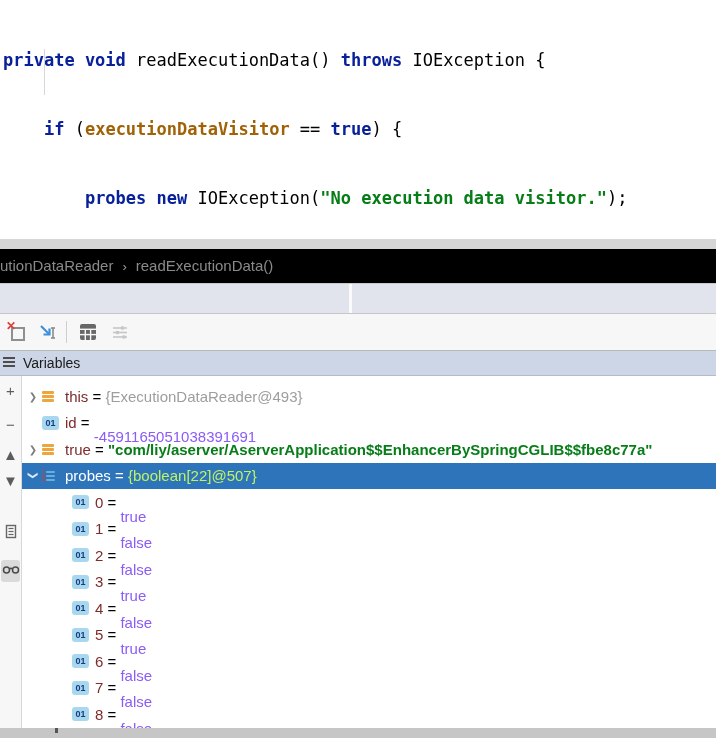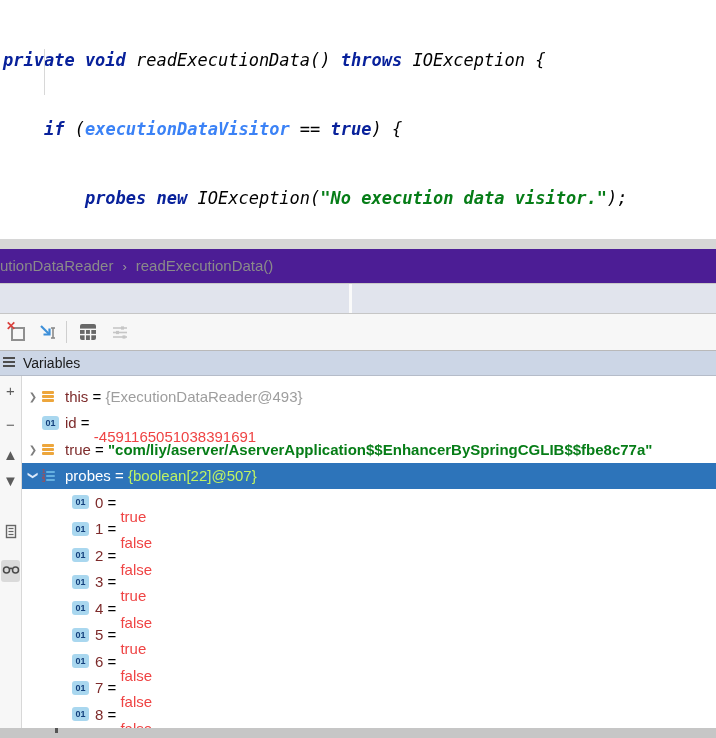--- a/index.html
+++ b/index.html
@@ -2,31 +2,31 @@
 <html><head>
 <meta charset="utf-8">
 <style>
   html,body{margin:0;padding:0;background:#ffffff;}
   .screen{position:relative;width:716px;height:738px;overflow:hidden;background:#fff;
           font-family:"Liberation Sans",sans-serif;}
 
   
   .editor{position:absolute;left:0;top:0;width:716px;height:239px;background:#fff;
           font-family:"DejaVu Sans Mono",monospace;font-size:17px;line-height:23px;
-          white-space:pre;overflow:hidden;padding-top:3px;box-sizing:border-box;font-style:italic;}
+          white-space:pre;overflow:hidden;padding-top:3px;box-sizing:border-box;}
   .cline{height:23px;white-space:pre;padding-left:3px;}
   .k{color:#08219b;font-weight:bold;}
   .p{color:#000;}
-  .f{color:#3b82f6;font-weight:bold;}
+  .f{color:#a16207;font-weight:bold;}
   .s{color:#067d17;font-weight:bold;}
   .indent-guide{position:absolute;left:44px;top:49px;width:1px;height:46px;background:#d8d8d8;}
 
   
   .splitter{position:absolute;left:0;top:239px;width:716px;height:10px;background:#d6d6d6;}
-  .breadcrumb{position:absolute;left:0;top:249px;width:716px;height:40px;background:#4c1d95;
+  .breadcrumb{position:absolute;left:0;top:249px;width:716px;height:40px;background:#000000;
               color:#8a8a8a;font-size:15px;line-height:34px;white-space:pre;}
   .breadcrumb .sep{color:#9a9a9a;padding:0 9px;font-size:13px;}
 
   
   .band{position:absolute;left:0;top:283px;width:716px;height:31px;background:#e1e4ed;
         border-top:1px solid #c9c9c9;border-bottom:1px solid #c6c6c6;box-sizing:border-box;}
   .band .divider{position:absolute;left:349px;top:0;width:3px;height:29px;background:#fafafa;}
 
   
   .toolbar{position:absolute;left:0;top:314px;width:716px;height:37px;background:#f7f7f7;
@@ -73,21 +73,21 @@
   .fieldicon{display:inline-block;}
   .fieldicon i{display:block;width:12px;height:3px;background:#eda63c;border-radius:1px;margin:1px 0;}
   .badge{display:inline-block;width:17px;height:14px;line-height:14px;border-radius:3px;background:#a9d7ef;
          color:#123f7c;font-size:9px;font-weight:bold;text-align:center;font-style:normal;}
   .arricon{display:inline-flex;align-items:center;}
   .arricon .digits{display:flex;flex-direction:column;font-size:6px;line-height:4.5px;color:#b04a4a;margin-right:1px;font-weight:bold;}
   .arricon .bars i{display:block;width:9px;height:2.5px;background:#66b0e0;border-radius:1px;margin:1.5px 0;}
   .vn{color:#7d2b2b;}
   .eq{color:#000;}
   .v-gray{color:#9e9e9e;}
-  .v-dark{color:#ef4444;margin-top:28px;}
+  .v-dark{color:#8b5cf6;margin-top:28px;}
   .v-green{color:#067d17;font-weight:bold;}
   .trow.sel .vn,.trow.sel .eq,.trow.sel .v-obj{color:#ffffff;}
 
   
   .bottombar{position:absolute;left:0;top:728px;width:716px;height:10px;background:#c6c6c6;}
   .bottombar .tick{position:absolute;left:55px;top:0;width:3px;height:5px;background:#555;}
 </style>
 </head>
 <body>
 

